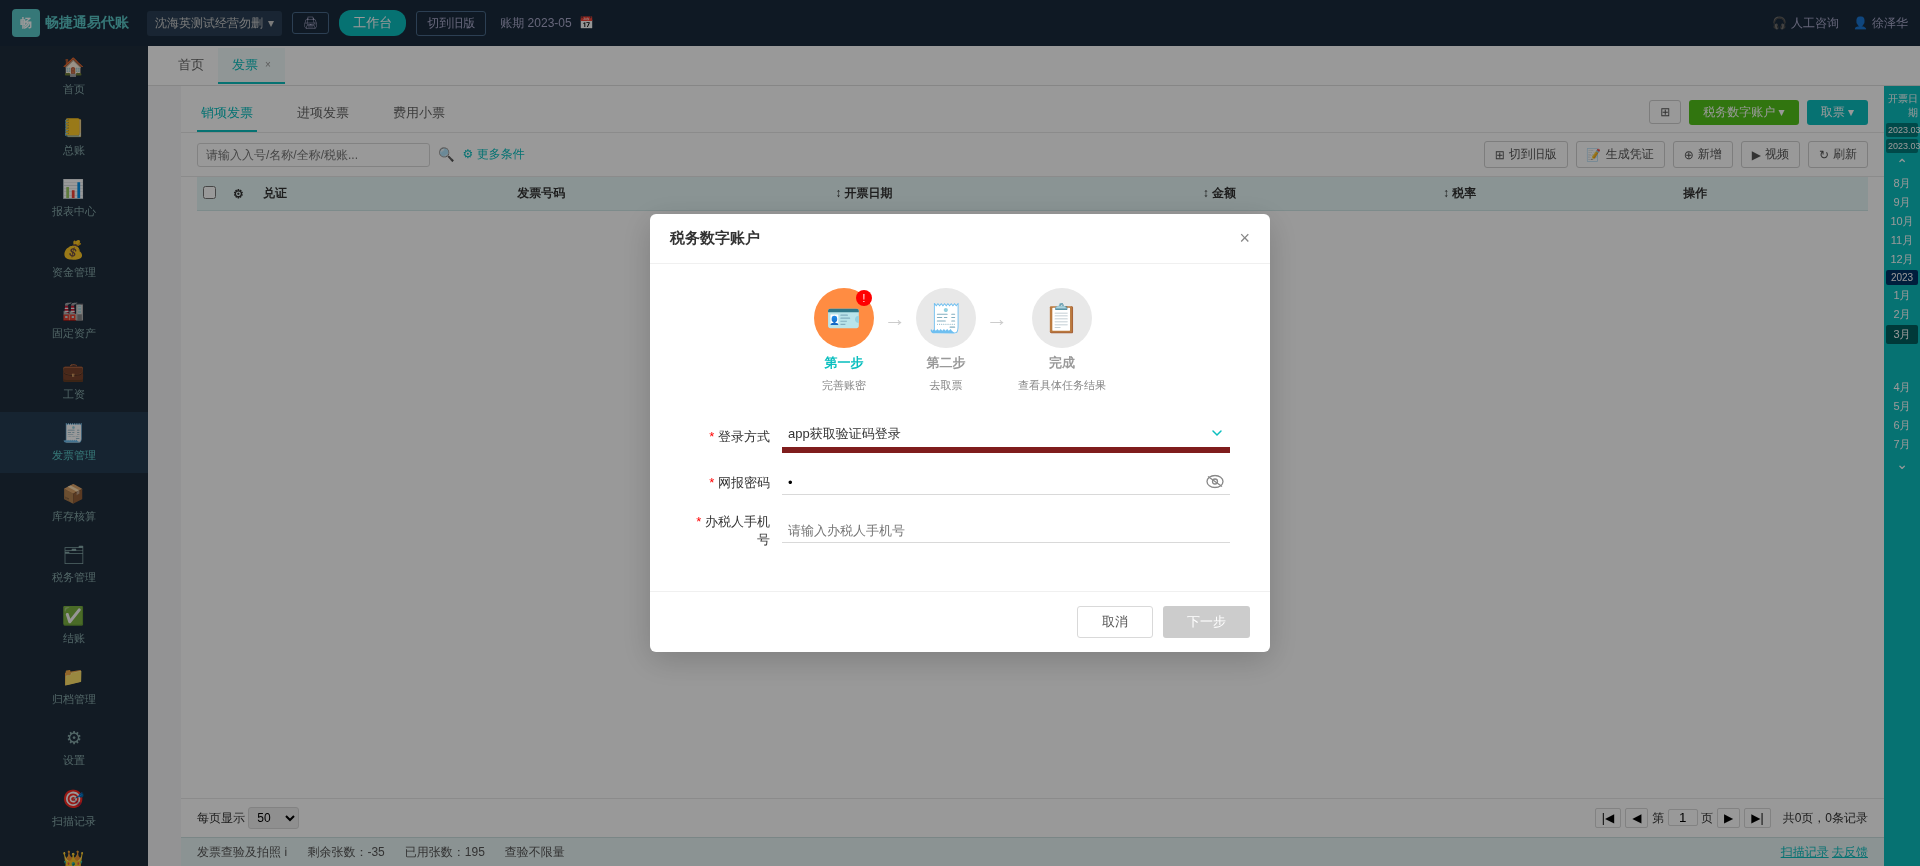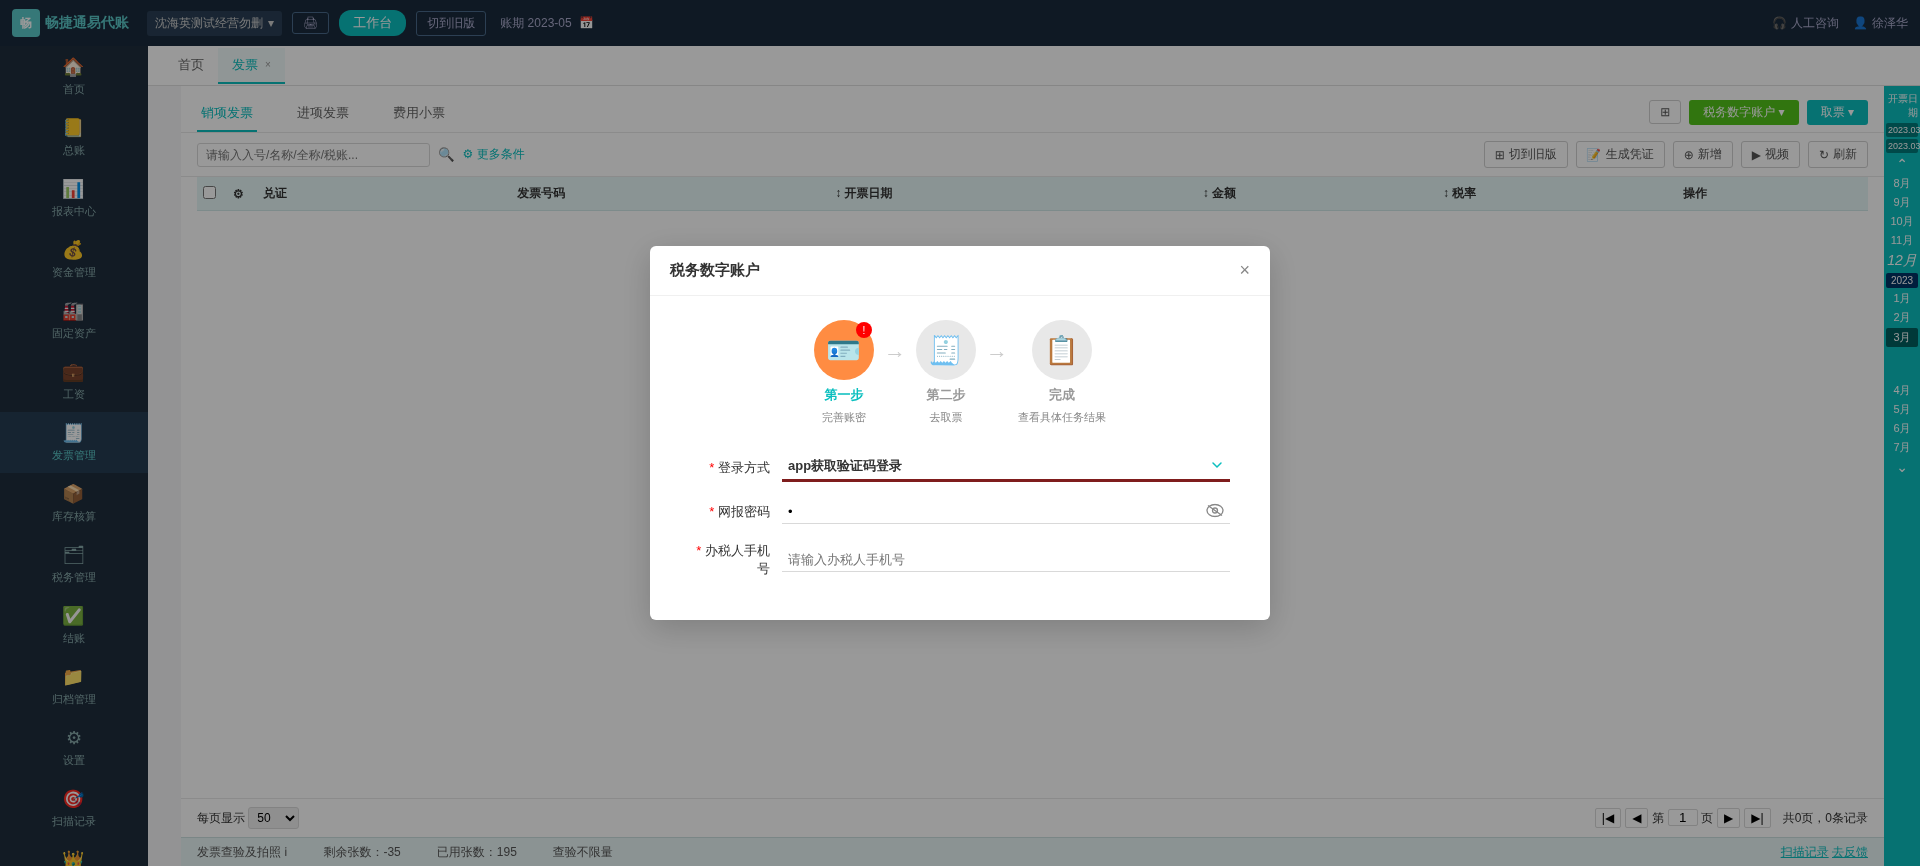--- a/index.html
+++ b/index.html
@@ -54,21 +54,21 @@
     .col-check { width: 30px; }
     .col-icon { width: 30px; }
 
     
     .pagination { padding: 8px 16px; background: #fff; display: flex; align-items: center; justify-content: space-between; border-top: 1px solid #e8e8e8; font-size: 12px; }
     .page-btns { display: flex; align-items: center; gap: 4px; }
     .page-btn { border: 1px solid #d9d9d9; background: #fff; padding: 2px 6px; cursor: pointer; border-radius: 2px; font-size: 12px; }
     .per-page-select { border: 1px solid #d9d9d9; border-radius: 3px; padding: 2px 4px; font-size: 12px; }
 
     
-    .status-bar { background: #e8f5f5; padding: 5px 16px; font-size: 12px; color: #555; display: flex; align-items: center; gap: 36px; border-top: 1px solid #cce0e0; }
+    .status-bar { background: #e8f5f5; padding: 5px 16px; font-size: 12px; color: #555; display: flex; align-items: center; gap: 20px; border-top: 1px solid #cce0e0; }
     .status-link { color: #0bbfbf; cursor: pointer; text-decoration: underline; }
 
     
     .overlay { position: fixed; top: 0; left: 0; width: 100%; height: 100%; background: rgba(0,0,0,0.4); z-index: 100; display: flex; align-items: center; justify-content: center; }
 
     
     .modal { background: #fff; border-radius: 6px; width: 620px; box-shadow: 0 8px 32px rgba(0,0,0,0.18); overflow: hidden; }
     .modal-header { padding: 14px 20px; display: flex; align-items: center; justify-content: space-between; border-bottom: 1px solid #f0f0f0; }
     .modal-title { font-size: 15px; font-weight: bold; color: #333; }
     .modal-close { cursor: pointer; color: #888; font-size: 18px; background: none; border: none; }
@@ -327,21 +327,21 @@
 
         <div style="width:36px;background:#0bbfbf;display:flex;flex-direction:column;align-items:center;padding:4px 0;overflow:hidden;">
           <div style="color:white;font-size:10px;text-align:right;padding:2px;cursor:pointer;">开票日期</div>
           <div style="color:white;font-size:9px;text-align:center;padding:2px;background:#007a7a;border-radius:2px;width:32px;margin:1px;">2023.03</div>
           <div style="color:white;font-size:9px;text-align:center;padding:2px;background:#007a7a;border-radius:2px;width:32px;margin:1px;">2023.03</div>
           <div style="color:white;font-size:14px;cursor:pointer;padding:2px;">⌃</div>
           <div style="color:white;font-size:11px;padding:2px;cursor:pointer;">8月</div>
           <div style="color:white;font-size:11px;padding:2px;cursor:pointer;">9月</div>
           <div style="color:white;font-size:11px;padding:2px;cursor:pointer;">10月</div>
           <div style="color:white;font-size:11px;padding:2px;cursor:pointer;">11月</div>
-          <div style="color:white;font-size:14px;padding:2px;cursor:pointer;font-style:italic;">12月</div>
+          <div style="color:white;font-size:11px;padding:2px;cursor:pointer;">12月</div>
           <div style="color:white;font-size:10px;padding:2px;cursor:pointer;background:#003366;border-radius:2px;width:32px;text-align:center;margin:1px;">2023</div>
           <div style="color:white;font-size:11px;padding:2px;cursor:pointer;">1月</div>
           <div style="color:white;font-size:11px;padding:2px;cursor:pointer;">2月</div>
           <div style="color:white;font-size:11px;padding:2px;cursor:pointer;background:#005f5f;border-radius:2px;width:32px;text-align:center;margin:1px;">3月</div>
           <div style="color:white;font-size:11px;padding:2px;cursor:pointer;margin-top:33px;">4月</div>
           <div style="color:white;font-size:11px;padding:2px;cursor:pointer;">5月</div>
           <div style="color:white;font-size:11px;padding:2px;cursor:pointer;">6月</div>
           <div style="color:white;font-size:11px;padding:2px;cursor:pointer;">7月</div>
           <div style="color:white;font-size:14px;cursor:pointer;padding:2px;">⌄</div>
         </div>
@@ -383,21 +383,21 @@
           <div class="step-icon inactive">
             <span>📋</span>
           </div>
           <span class="step-label inactive">完成</span>
           <span class="step-desc">查看具体任务结果</span>
         </div>
       </div>
 
       <div class="form-row">
         <span class="form-label required">登录方式</span>
-        <div class="form-select" style="border:none;border-bottom:3px solid #7f1d1d;flex:1;display:flex;align-items:center;padding:4px 6px;font-weight:bold;">
+        <div class="form-select" style="border:none;border-bottom:6px solid #7f1d1d;flex:1;display:flex;align-items:center;padding:4px 6px;">
           <span class="form-select-val">app获取验证码登录</span>
           <span style="margin-left:auto;">
             <svg width="14" height="14" viewBox="0 0 14 14" fill="none">
                 <path d="M3 5l4 4 4-4" stroke="#0bbfbf" stroke-width="1.5" stroke-linecap="round"></path>
               </svg>
           </span>
         </div>
       </div>
 
       <div class="form-row">
@@ -413,14 +413,18 @@
           </span>
         </div>
       </div>
 
       <div class="form-row">
         <span class="form-label required">办税人手机号</span>
         <input type="text" class="form-input" style="flex: 1 1 0%;" placeholder="请输入办税人手机号">
       </div>
 
     </div>
+    <div class="modal-footer">
+      <button class="btn-cancel">取消</button>
+      <button class="btn-next">下一步</button>
+    </div>
   </div>
 </div>
 
 </body></html>

